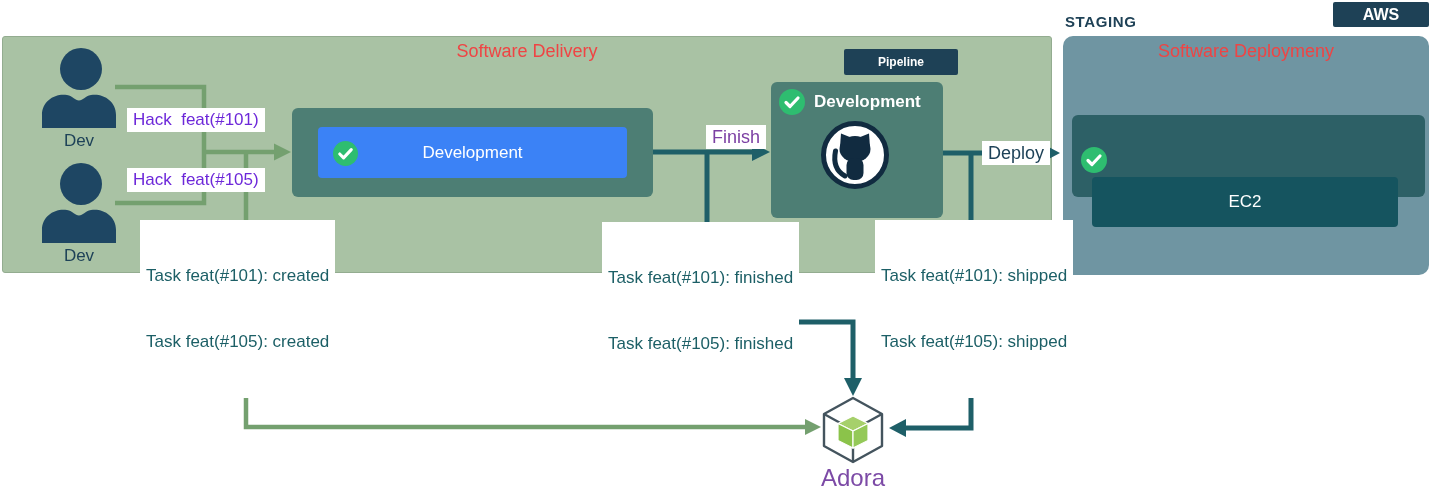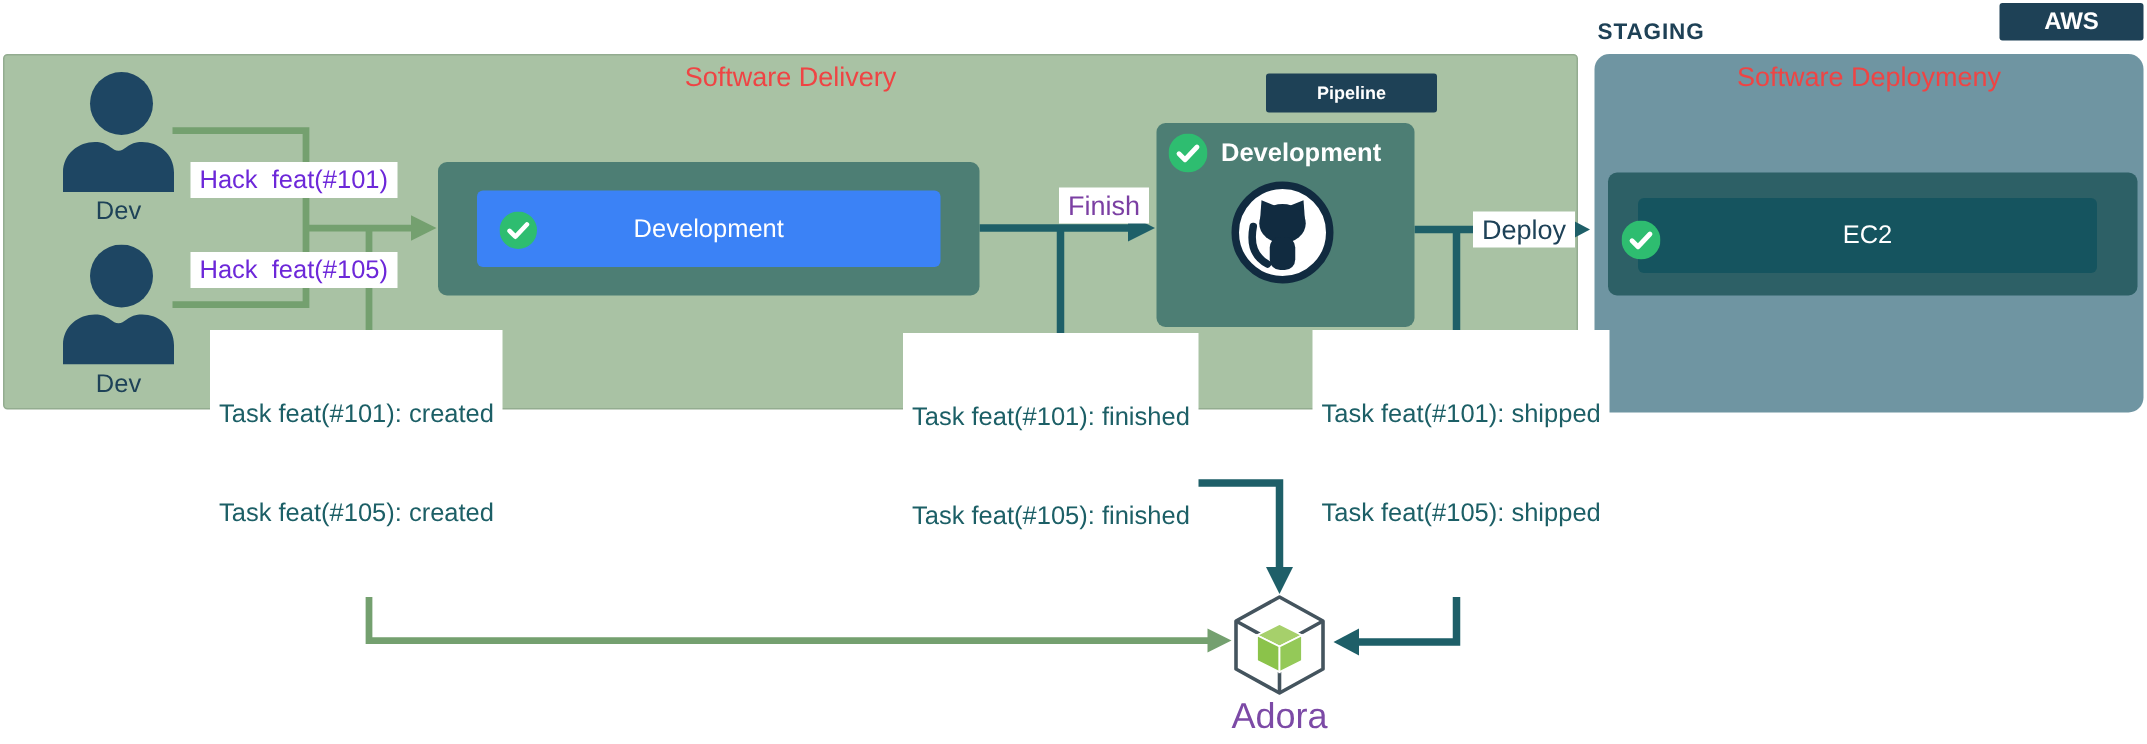--- a/index.html
+++ b/index.html
@@ -112,21 +112,21 @@
   <svg class="abs" style="left:820px; top:120px;" width="70" height="70" viewBox="0 0 70 70">
     <circle cx="35" cy="35" r="31.5" fill="#ffffff" stroke="#112b40" stroke-width="5"></circle>
     <path d="M20,27 L21,13.5 L31,17.5 Z" fill="#112b40"></path>
     <path d="M50,27 L49,13.5 L39,17.5 Z" fill="#112b40"></path>
     <ellipse cx="35" cy="29" rx="15.5" ry="13" fill="#112b40"></ellipse>
     <rect x="26.5" y="38" width="17" height="22" rx="7" fill="#112b40"></rect>
     <path d="M15.5,31 Q12,49 25,56" stroke="#112b40" stroke-width="5" fill="none" stroke-linecap="round"></path>
   </svg>
 
   <div class="abs ec2-outer"></div>
-  <div class="abs box-inner ec2-inner" style="background:#15545f;">EC2</div>
+  <div class="abs box-inner ec2-inner" style="background:#15545f;margin-top:45px;">EC2</div>
   <svg class="abs" style="left:1081px; top:147px;" width="26" height="26" viewBox="0 0 26 26">
     <circle cx="13" cy="13" r="13" fill="#2ebd70"></circle>
     <path d="M7 13.5 L11 17.5 L19 9" stroke="#ffffff" stroke-width="3.2" fill="none" stroke-linecap="round" stroke-linejoin="round"></path>
   </svg>
 
   <div class="abs tag navy" style="left:127px; top:108px;">Hack  feat(#101)</div>
   <div class="abs tag navy" style="left:127px; top:168px;">Hack  feat(#105)</div>
   <div class="abs tag purple" style="left:668px; top:125px;margin-left:38px;">Finish</div>
   <div class="abs tag navy" style="left:982px; top:141px; font-size:18px; color:#1e4258;">Deploy</div>
   <div class="abs tag purple" style="left:941px; top:346px;">Ship</div>

